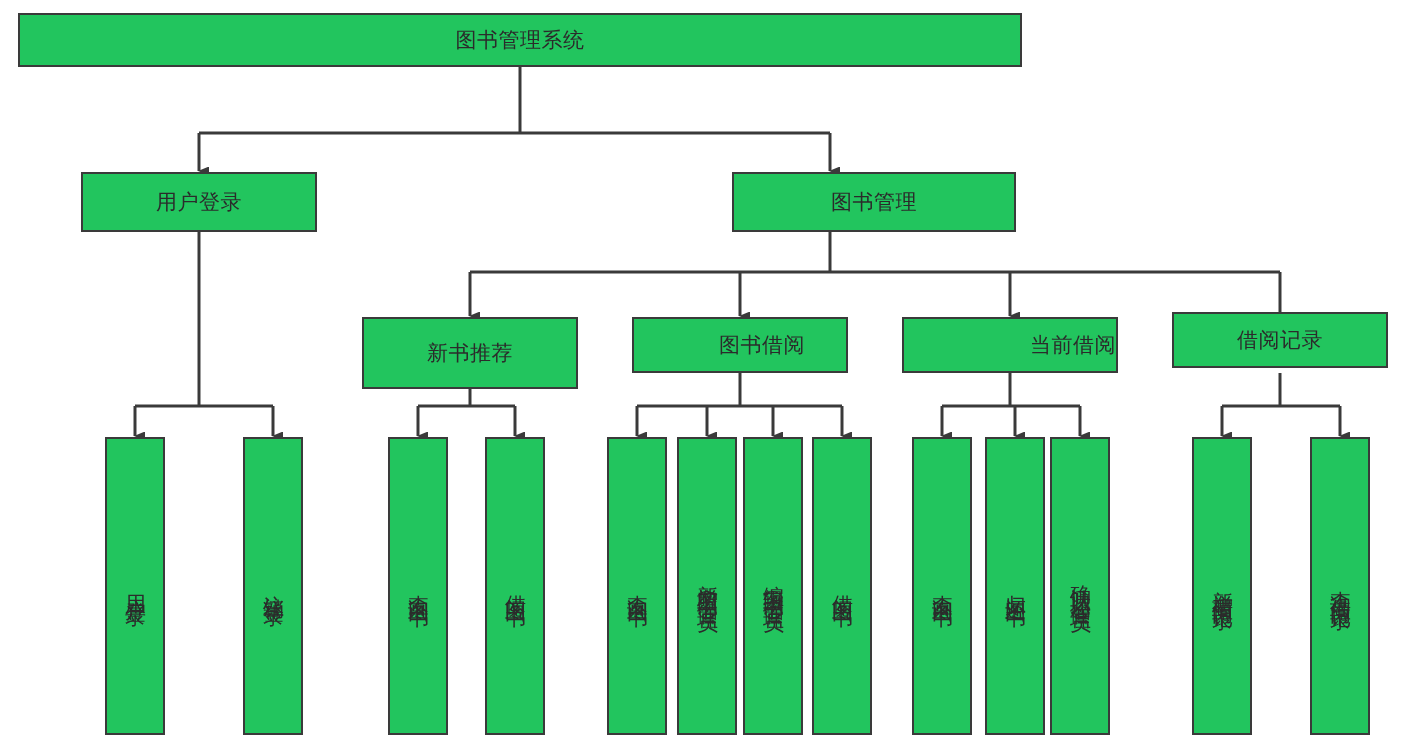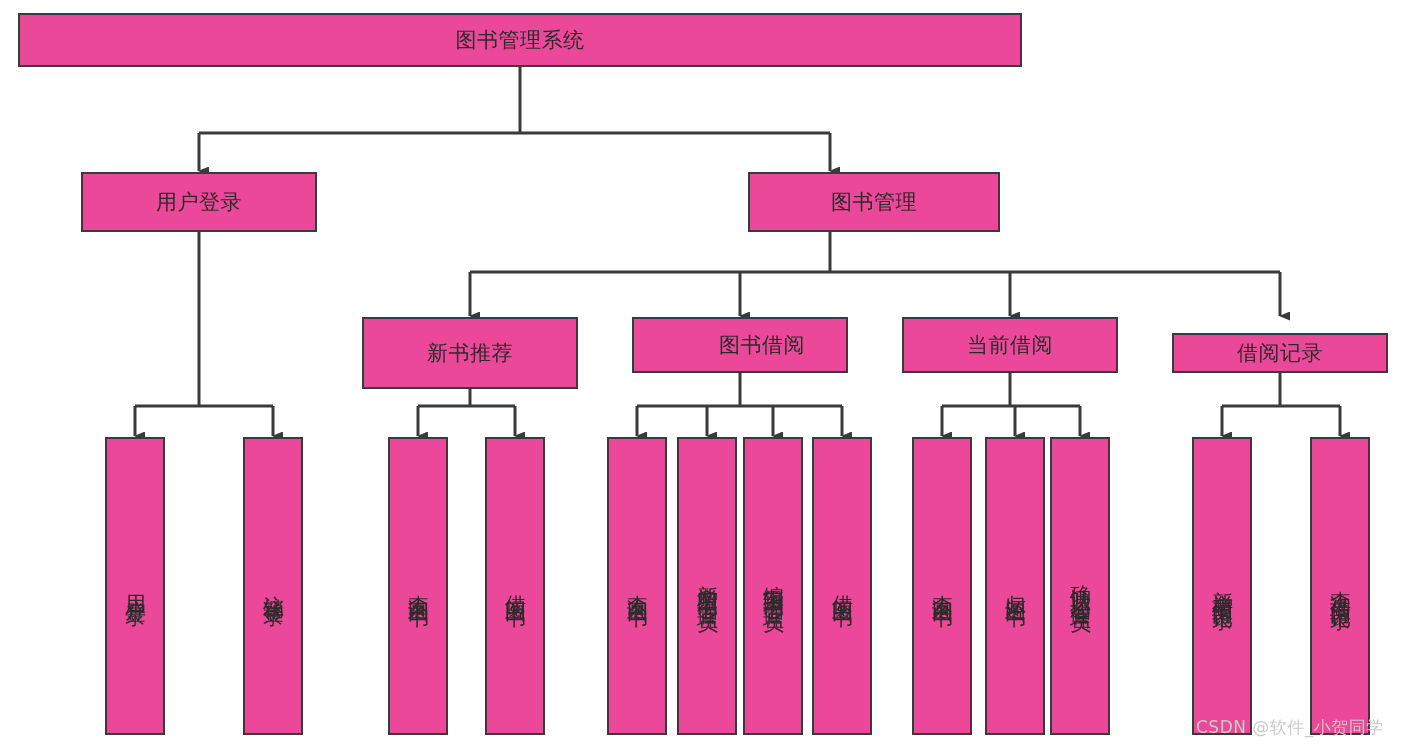--- a/index.html
+++ b/index.html
@@ -23,21 +23,21 @@
   svg#diagram-svg {
     position: absolute;
     left: 0;
     top: 0;
     width: 1405px;
     height: 747px;
   }
   .node-box {
     position: absolute;
     box-sizing: border-box;
-    background: #ec4899;
+    background: #22c55e;
     border: 2px solid #3a3a3a;
     display: flex;
     align-items: center;
     justify-content: center;
     overflow: hidden;
   }
   .node-label {
     color: #2b2b2b;
     font-size: 21px;
     line-height: 1.18;
@@ -107,33 +107,33 @@
       </g>
   </svg>
 
   <div id="node-layer">
       <div class="node-box" style="left: 18px; top: 13px; width: 1004px; height: 54px;">
         <span class="node-label">图书管理系统</span>
       </div>
       <div class="node-box" style="left: 81px; top: 172px; width: 236px; height: 60px;">
         <span class="node-label">用户登录</span>
       </div>
-      <div class="node-box" style="left: 748px; top: 172px; width: 252px; height: 60px;">
+      <div class="node-box" style="left: 732px; top: 172px; width: 284px; height: 60px;">
         <span class="node-label">图书管理</span>
       </div>
       <div class="node-box" style="left: 362px; top: 317px; width: 216px; height: 72px;">
         <span class="node-label">新书推荐</span>
       </div>
       <div class="node-box" style="left: 632px; top: 317px; width: 216px; height: 56px; padding-left: 44px;">
         <span class="node-label">图书借阅</span>
       </div>
-      <div class="node-box" style="left: 902px; top: 317px; width: 216px; height: 56px;">
+      <div class="node-box" style="left: 902px; top: 317px; width: 216px; height: 56px; justify-content: flex-end;">
         <span class="node-label">当前借阅</span>
       </div>
-      <div class="node-box" style="left: 1172px; top: 333px; width: 216px; height: 40px;">
+      <div class="node-box" style="left: 1172px; top: 312px; width: 216px; height: 56px;">
         <span class="node-label">借阅记录</span>
       </div>
       <div class="node-box vertical" style="left: 105px; top: 437px; width: 60px; height: 298px;">
         <span class="node-label">用户登录</span>
       </div>
       <div class="node-box vertical" style="left: 243px; top: 437px; width: 60px; height: 298px;">
         <span class="node-label">注销登录</span>
       </div>
       <div class="node-box vertical" style="left: 388px; top: 437px; width: 60px; height: 298px;">
         <span class="node-label">查询图书</span>
@@ -163,14 +163,13 @@
         <span class="node-label">确认归还（管理员）</span>
       </div>
       <div class="node-box vertical" style="left: 1192px; top: 437px; width: 60px; height: 298px;">
         <span class="node-label">新增借阅记录</span>
       </div>
       <div class="node-box vertical" style="left: 1310px; top: 437px; width: 60px; height: 298px;">
         <span class="node-label">查询借阅记录</span>
       </div>
     </div>
 
-  <div class="watermark" style="left: 1196px; top: 716px; color: rgb(201, 201, 201);">CSDN @软件_小贺同学</div>
 </div>
 
 </body></html>

